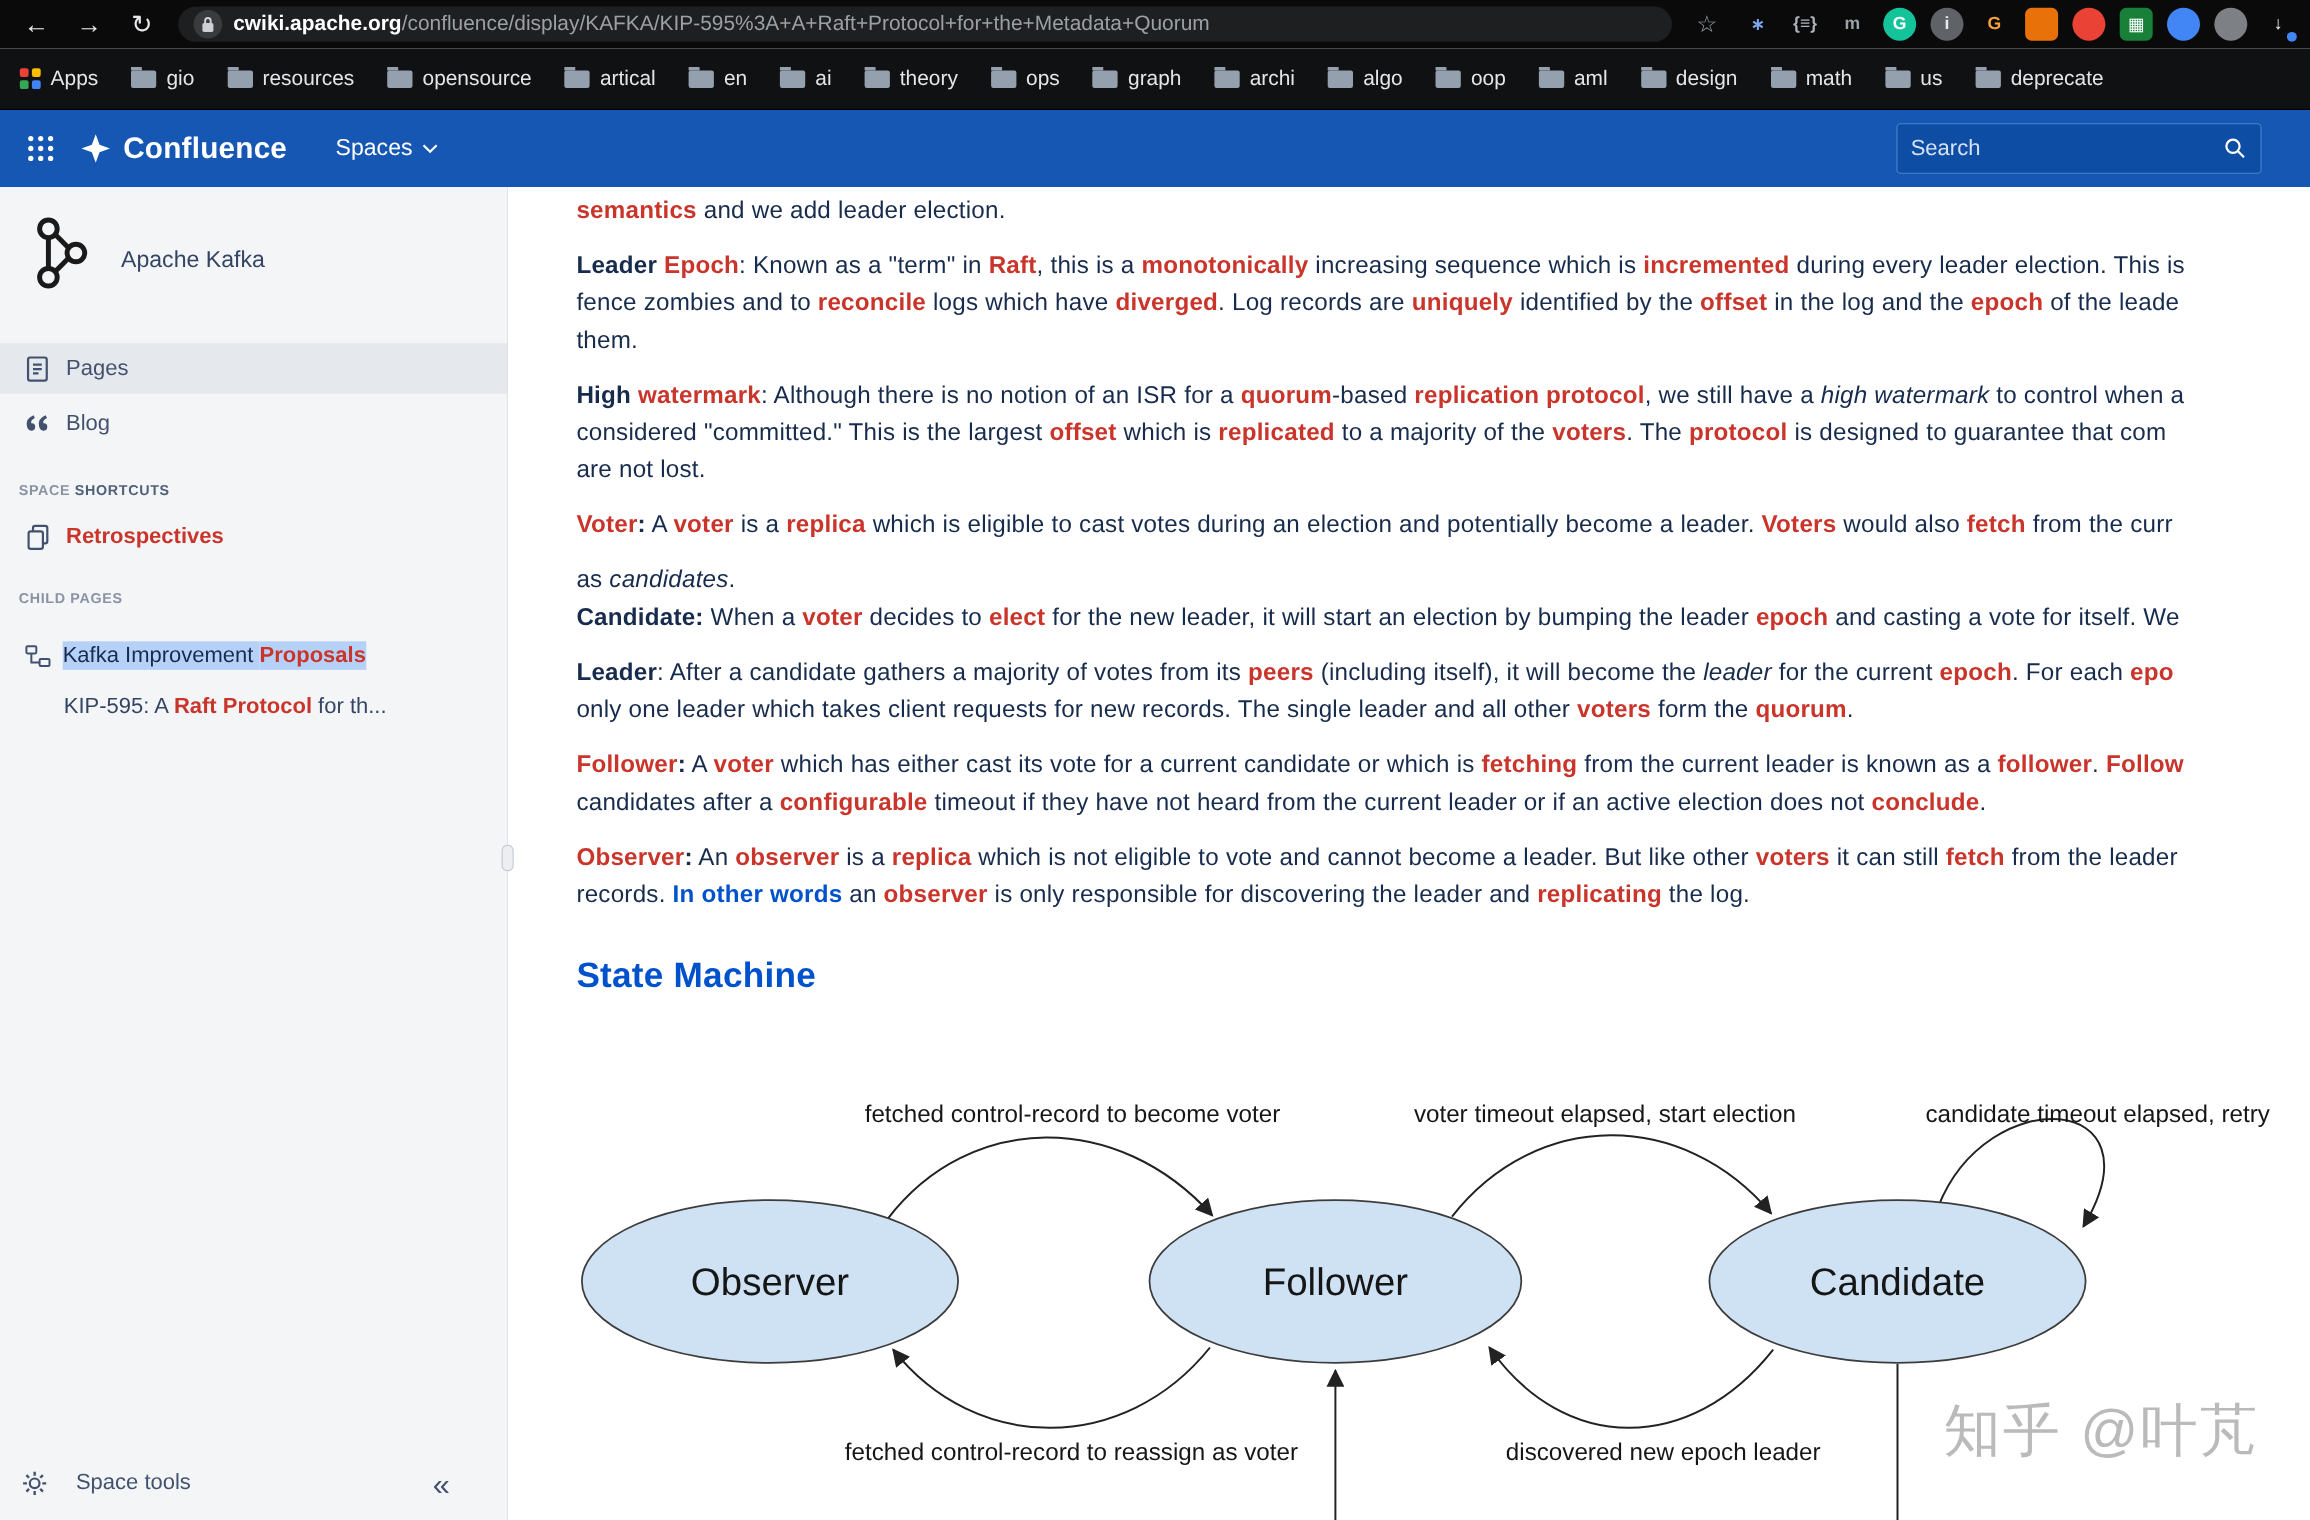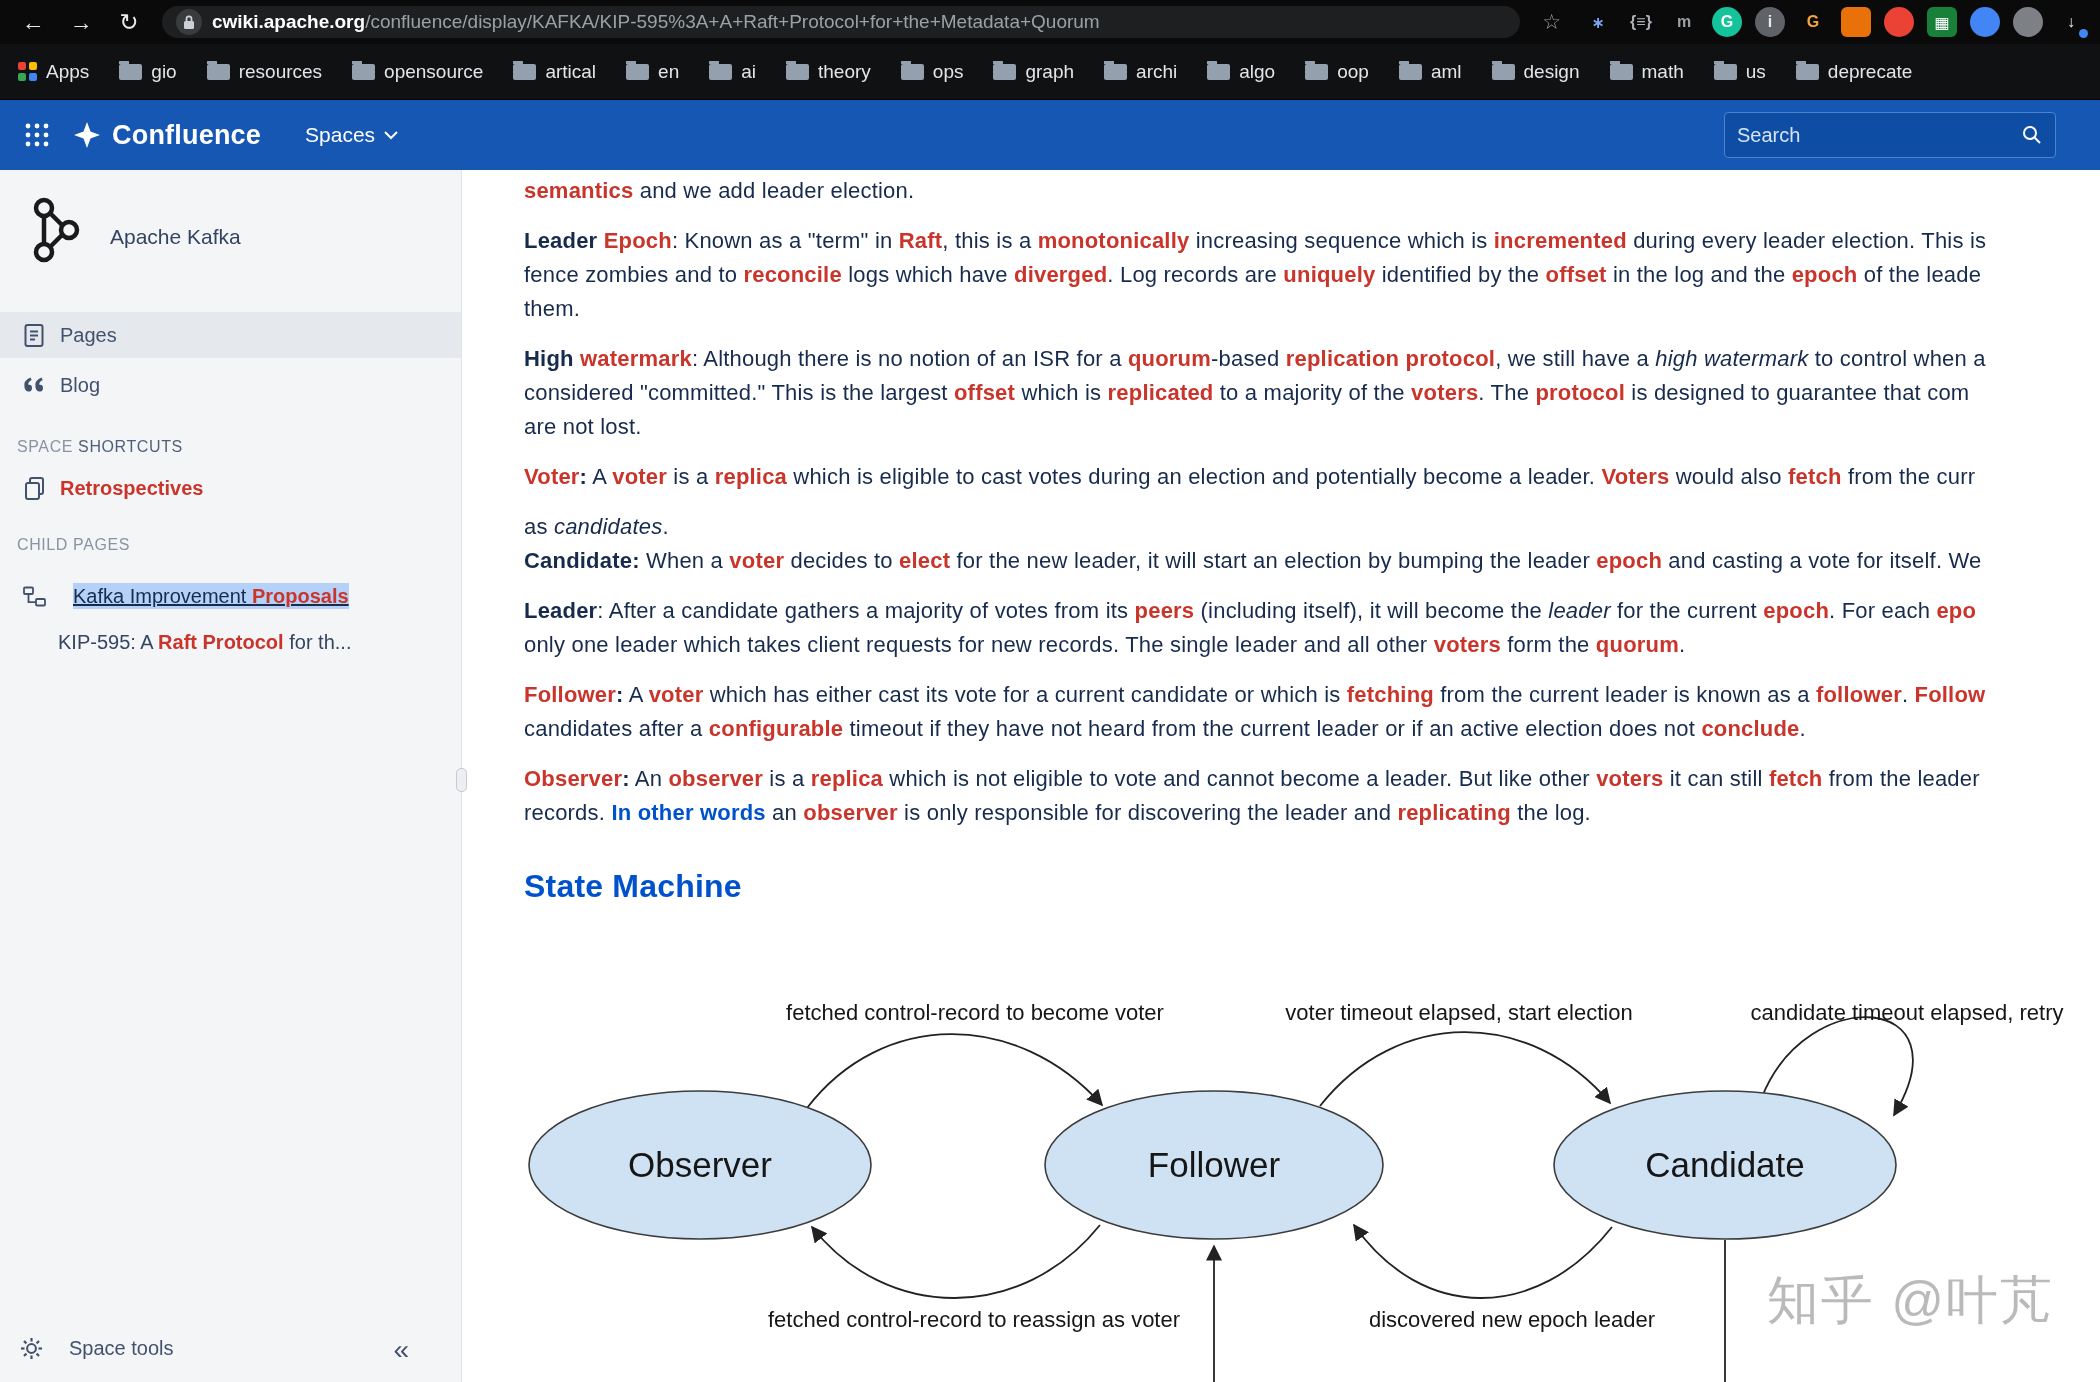--- a/index.html
+++ b/index.html
@@ -61,29 +61,29 @@
   .content { flex: 1; position: relative; overflow: hidden; background: #fff; }
 
   
   .space-logo { position: absolute; left: 27px; top: 26px; }
   .space-name { position: absolute; left: 110px; top: 55px; font-size: 21px; color: #344563; }
   .side-row { position: absolute; left: 0; width: 100%; height: 46px; display: flex; align-items: center; gap: 0; cursor: pointer; }
   .side-row .ico { width: 30px; margin-left: 19px; display: flex; justify-content: center; flex: 0 0 auto; }
   .side-row .lbl { margin-left: 11px; font-size: 20px; color: var(--sidebar-text); font-weight: 500; }
   .row-pages { top: 142px; background: #e5e8ec; }
   .row-blog { top: 192px; }
-  .side-label { position: absolute; left: 17px; font-size: 16px; letter-spacing: 0.6px; font-weight: 400; }
+  .side-label { position: absolute; left: 17px; font-size: 13px; letter-spacing: 0.6px; font-weight: 700; }
   .side-label .muted { color: var(--label-gray); }
   .side-label .strong { color: #505f79; }
   .lbl-shortcuts { top: 268px; }
   .lbl-children { top: 366px; }
   .row-retro { top: 296px; height: 44px; }
   .row-retro .lbl { color: var(--red); font-weight: 700; }
   .row-parent { top: 404px; height: 44px; }
-  .child-parent-label { margin-left: 24px; font-size: 20px; color: var(--ink); white-space: pre; text-decoration: underline; }
+  .child-parent-label { margin-left: 8px; font-size: 20px; color: var(--ink); white-space: pre; }
   .child-parent-label span { background: var(--sel); padding: 2px 0; }
   .child-parent-label .t-r { color: var(--red); font-weight: 700; }
   .row-sub { top: 452px; height: 40px; }
   .child-sub-label { margin-left: 58px; font-size: 20px; color: #344563; white-space: pre; }
   .child-sub-label .t-r { color: var(--red); font-weight: 700; }
   .space-tools { position: absolute; left: 0; bottom: 14px; width: 100%; height: 40px; display: flex; align-items: center; cursor: pointer; }
   .space-tools .lbl { margin-left: 26px; font-size: 20px; color: var(--sidebar-text); }
   .space-tools .ico { margin-left: 20px; display: flex; }
   .collapse-btn { position: absolute; right: 52px; bottom: 18px; font-size: 28px; color: var(--sidebar-text); cursor: pointer; line-height: 1; }
   .resize-grip { position: absolute; right: -6px; top: 598px; width: 11px; height: 24px; background: #eceef1; border: 1px solid #c4cad3; border-radius: 5px; z-index: 5; cursor: col-resize; }

